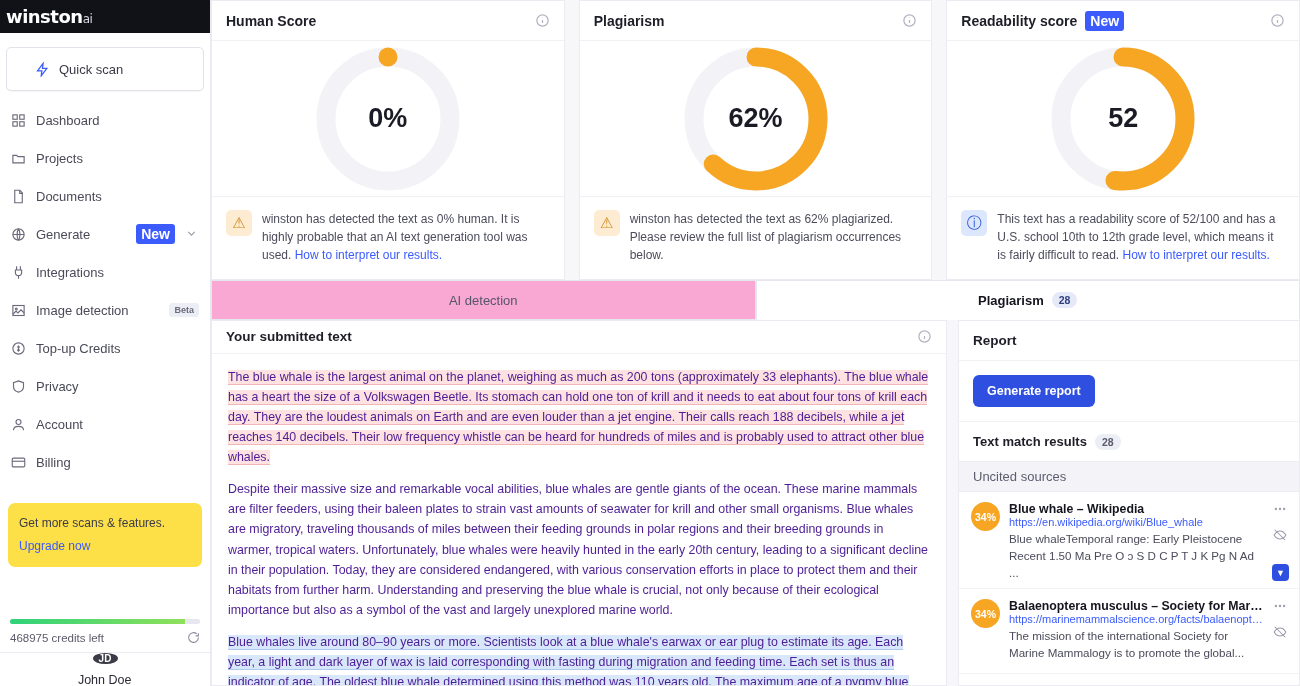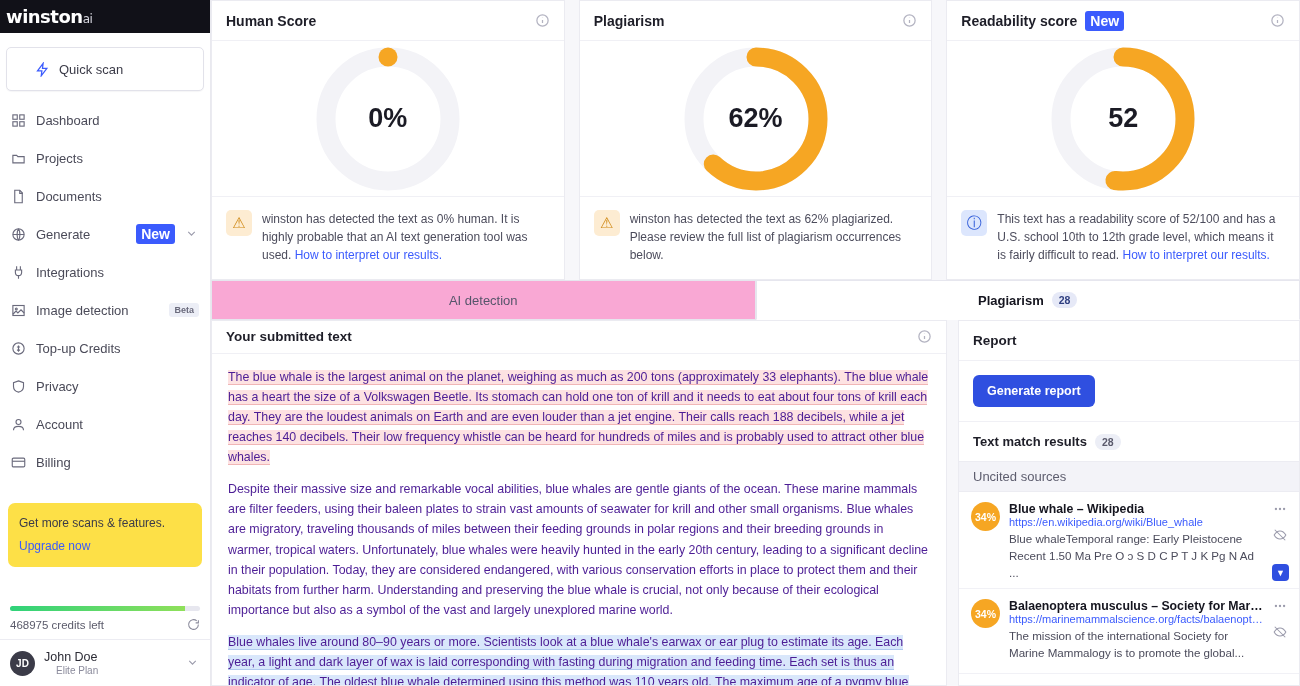--- a/index.html
+++ b/index.html
@@ -123,26 +123,27 @@
     display: flex;
     align-items: center;
     gap: 6px;
     font-size: 11.5px;
     color: #5b5b6b;
   }
   .credits-row .refresh { margin-left: auto; color: #8a8a9b; cursor: pointer; }
 
   .user-bar {
     border-top: 1px solid #ececf2;
-    height: 47px;
+    height: 34px;
     display: flex;
     align-items: center;
     gap: 9px;
     padding: 0 10px;
     cursor: pointer;
+    flex-direction: column;
   }
   .avatar {
     width: 25px; height: 25px;
     border-radius: 50%;
     background: #3b3b48;
     color: #fff;
     font-size: 10px;
     display: flex;
     align-items: center;
     justify-content: center;

